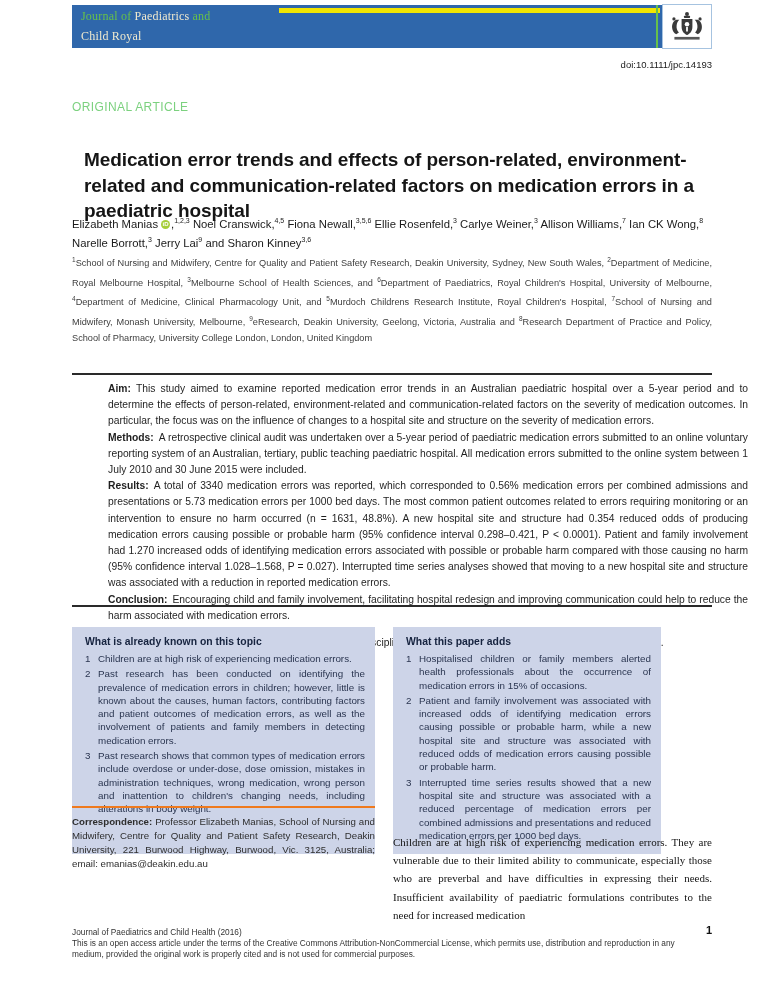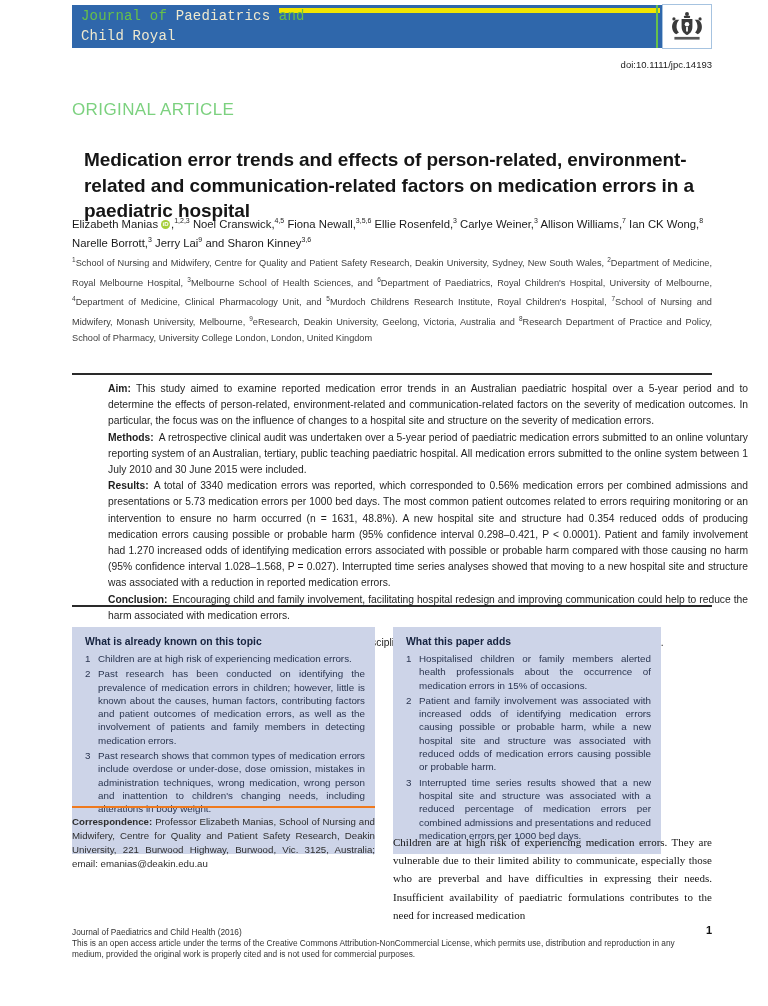--- a/index.html
+++ b/index.html
@@ -1,32 +1,32 @@
 <!DOCTYPE html>
 <html><head>
 <meta charset="utf-8">
 <style>
   html,body{margin:0;padding:0;background:#ffffff;}
   .page{position:relative;width:768px;height:1006px;background:#fff;overflow:hidden;
         font-family:"Liberation Sans",sans-serif;color:#1f1f1f;}
 
   
   .banner{position:absolute;left:72px;top:5px;width:640px;height:43px;background:#2f67ab;}
-  .banner-title{position:absolute;left:9px;top:2px;font-family:Liberation Mono, monospace;
-        font-size:14px;line-height:19.5px;letter-spacing:.2px;white-space:nowrap;}
+  .banner-title{position:absolute;left:9px;top:2px;font-family:Liberation Serif, serif;
+        font-size:12px;line-height:19.5px;letter-spacing:.2px;white-space:nowrap;}
   .bt-green{color:#67c04a;}
   .bt-cream{color:#efe9cf;}
   .banner-stripe{position:absolute;left:207px;top:3px;width:381px;height:5px;background:#f2e500;}
   .banner-vline{position:absolute;left:584px;top:0;width:2px;height:43px;background:#67c04a;}
   .crest-box{position:absolute;right:0px;top:-1px;width:50px;height:45px;background:#fff;
         border:1px solid #a6c3e0;box-sizing:border-box;display:flex;align-items:center;justify-content:center;}
 
   
   .doi{position:absolute;top:59px;right:56px;font-size:9.5px;color:#222;}
-  .kicker{position:absolute;left:72px;top:100px;font-size:17px;color:#7cd17f;letter-spacing:.4px;}
+  .kicker{position:absolute;left:72px;top:100px;font-size:12px;color:#7cd17f;letter-spacing:.4px;}
   .title{position:absolute;left:72px;top:135px;width:640px;font-size:19px;font-weight:700;
         line-height:25.5px;color:#151515;letter-spacing:-.1px;}
   .authors{position:absolute;left:72px;top:213px;width:640px;font-size:11.3px;line-height:15px;color:#1a1a1a;}
   .authors sup{font-size:7px;}
   .orcid{display:inline-block;width:9px;height:9px;margin:0 1px 0 3px;border-radius:50%;
         background:#a6ce39;color:#fff;font-size:6px;line-height:9px;text-align:center;
         vertical-align:2px;font-weight:700;}
   .affiliations{position:absolute;left:72px;top:252px;width:640px;font-size:9.2px;line-height:15.6px;
         color:#3d3d3d;text-align:justify;}
   .affiliations sup{font-size:6.5px;}

